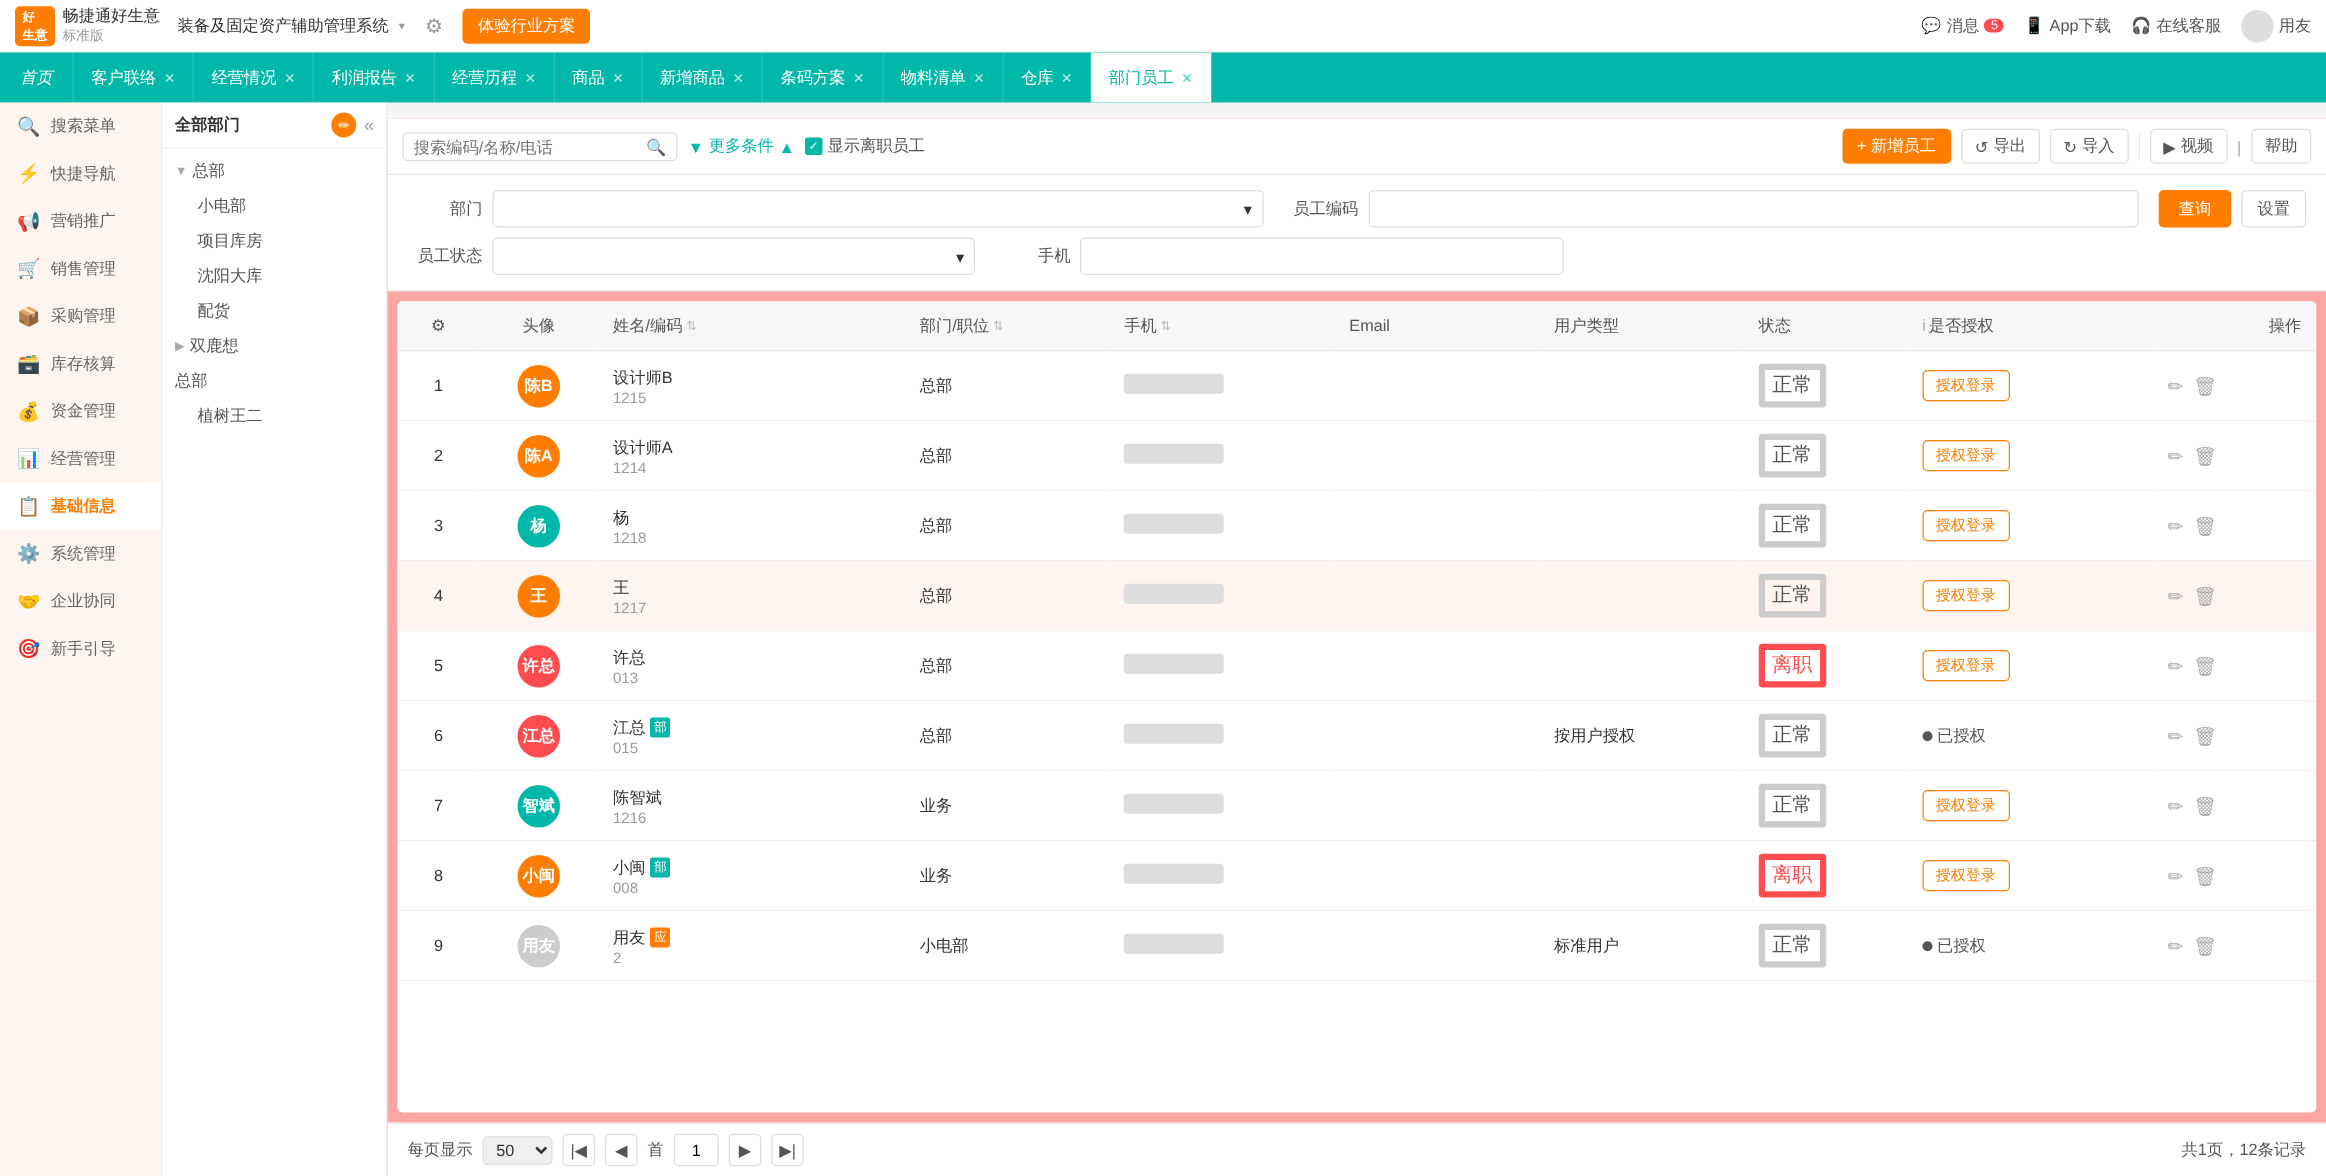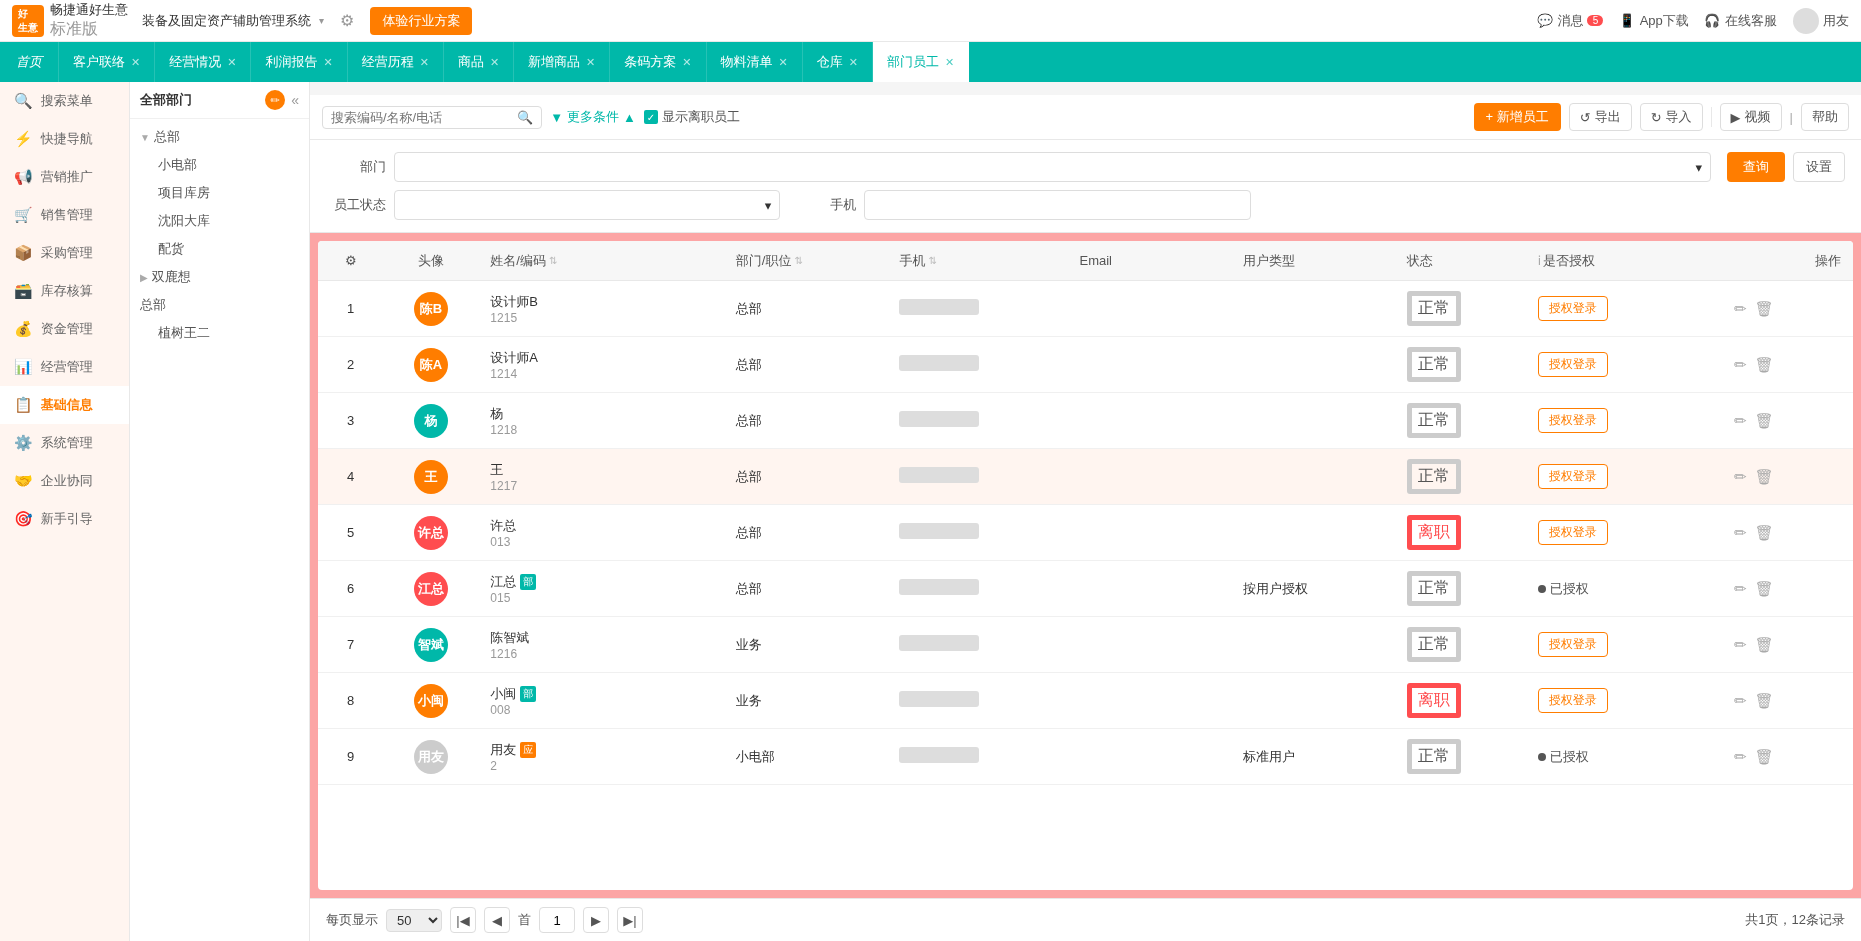--- a/index.html
+++ b/index.html
@@ -114,21 +114,21 @@
     .left-nav-icon { font-size: 15px; }
   </style>
 </head>
 <body>
 
 <div class="top-bar">
   <div class="logo-area">
     <div class="logo-icon">好<br>生意</div>
     <div class="logo-text">
       <div>畅捷通好生意</div>
-      <div style="font-size:16px;color:#999">标准版</div>
+      <div style="font-size:11px;color:#999">标准版</div>
     </div>
   </div>
   <div class="system-title">
     <span style="font-size:13px;color:#333;">装备及固定资产辅助管理系统</span>
     <span class="arrow-down">▾</span>
     <button class="gear-btn">⚙</button>
     <button class="trial-btn">体验行业方案</button>
   </div>
   <div class="top-right">
     <div class="top-right-item">
@@ -293,20 +293,24 @@
     </div>
 
     <div class="adv-filter">
       <div class="adv-filter-row">
         <div class="filter-field">
           <span class="filter-label">部门</span>
           <div class="filter-select">
             <span></span>
             <span>▾</span>
           </div>
+        </div>
+        <div class="filter-field">
+          <span class="filter-label">员工编码</span>
+          <input class="filter-input" type="text" value="" style="">
         </div>
         <div class="filter-actions">
           <button class="btn-query">查询</button>
           <button class="btn-set">设置</button>
         </div>
       </div>
       <div class="adv-filter-row">
         <div class="filter-field">
           <span class="filter-label">员工状态</span>
           <div class="filter-select">

